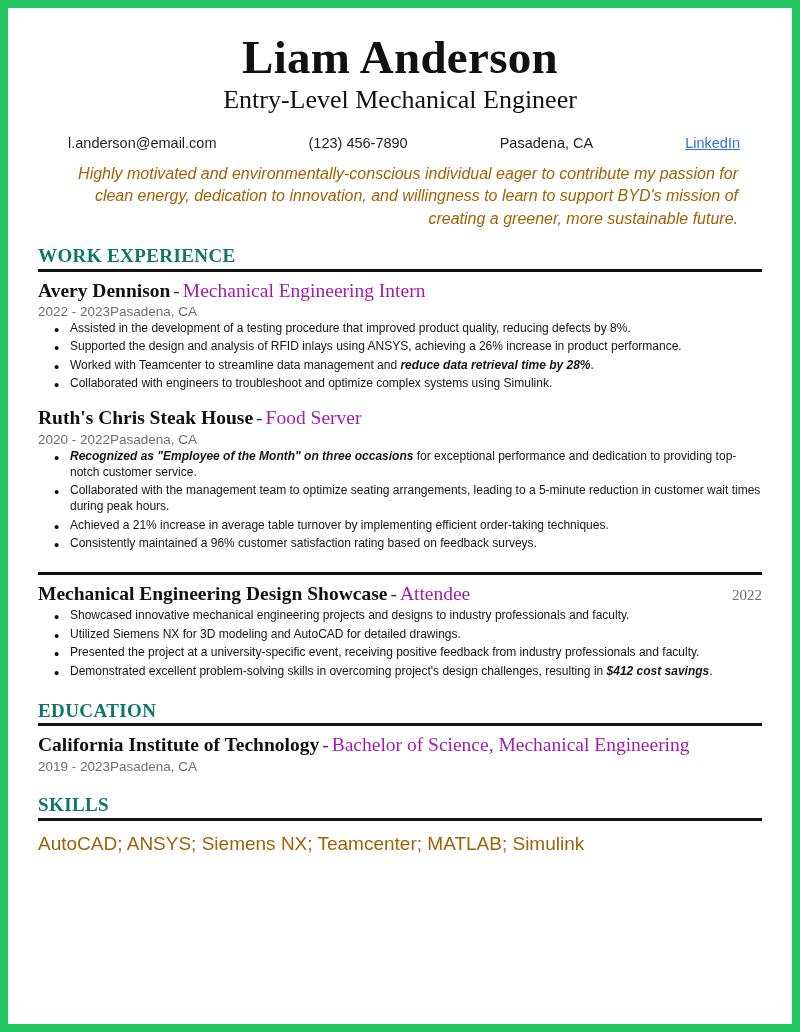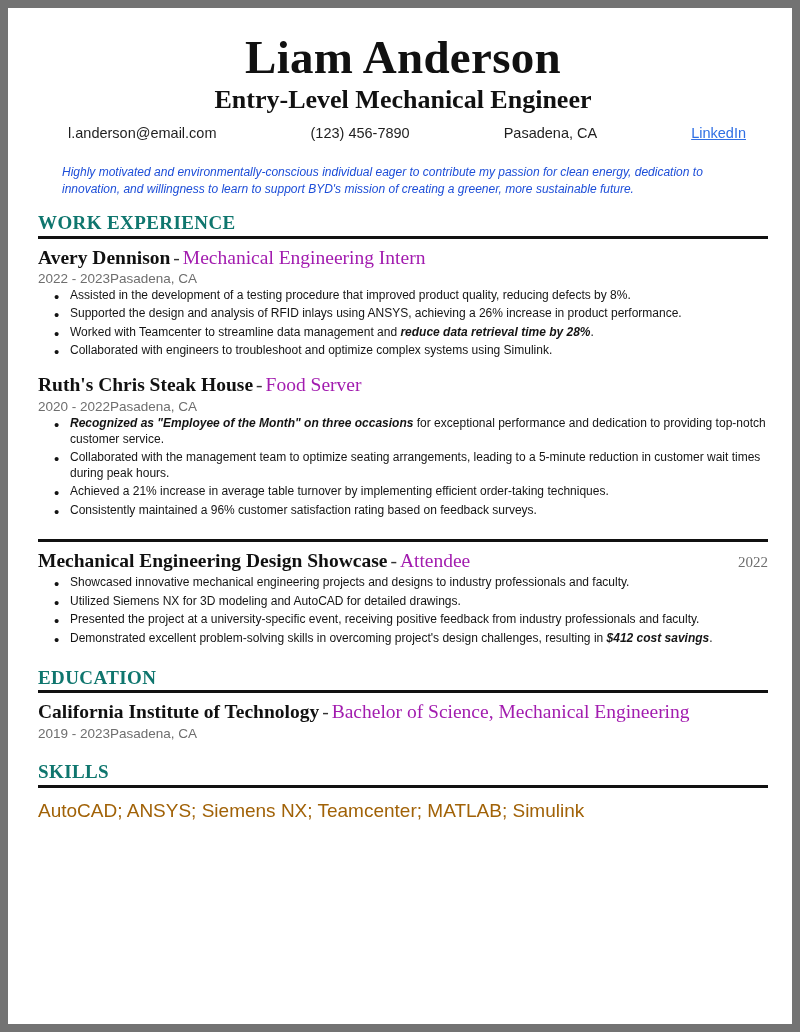--- a/index.html
+++ b/index.html
@@ -11,69 +11,69 @@
   }
   body {
     width: 800px;
     height: 1032px;
     font-family: "Liberation Sans", sans-serif;
     color: #1a1a1a;
   }
   .page {
     width: 800px;
     height: 1032px;
-    border: 8px solid #737373;
+    border: 8px solid #22c55e;
     background: #ffffff;
-    padding: 18px 24px 10px 30px;
+    padding: 18px 30px 10px 30px;
     overflow: hidden;
   }
 
   
   .name {
     font-family: "Liberation Serif", serif;
     font-weight: bold;
     font-size: 47px;
     line-height: 1.08;
     text-align: center;
     color: #111111;
     letter-spacing: 0.3px;
     margin: 6px 0 2px 0;
   }
   .headline {
     font-family: "Liberation Serif", serif;
-    font-weight: bold;
+    font-weight: normal;
     font-size: 26px;
     line-height: 1.15;
     text-align: center;
     color: #111111;
-    margin: 2px 0 10px 0;
+    margin: 2px 0 20px 0;
   }
   .contact-row {
     display: flex;
     justify-content: space-between;
     align-items: baseline;
     padding: 0 22px 0 30px;
     font-size: 14.5px;
     color: #1f1f1f;
-    margin-bottom: 23px;
+    margin-bottom: 12px;
   }
   .contact-item { white-space: nowrap; }
   .contact-link {
     color: #2f6fe4;
     text-decoration: underline;
     white-space: nowrap;
   }
 
   
   .summary {
     font-style: italic;
-    font-size: 12px;
+    font-size: 16px;
     line-height: 1.42;
-    text-align: left;
-    color: #1d4ed8;
+    text-align: right;
+    color: #a16207;
     padding: 0 24px;
     margin-bottom: 14px;
   }
 
   
   .section { margin-bottom: 2px; }
   .section-title {
     font-family: "Liberation Serif", serif;
     font-weight: bold;
     font-size: 19px;

